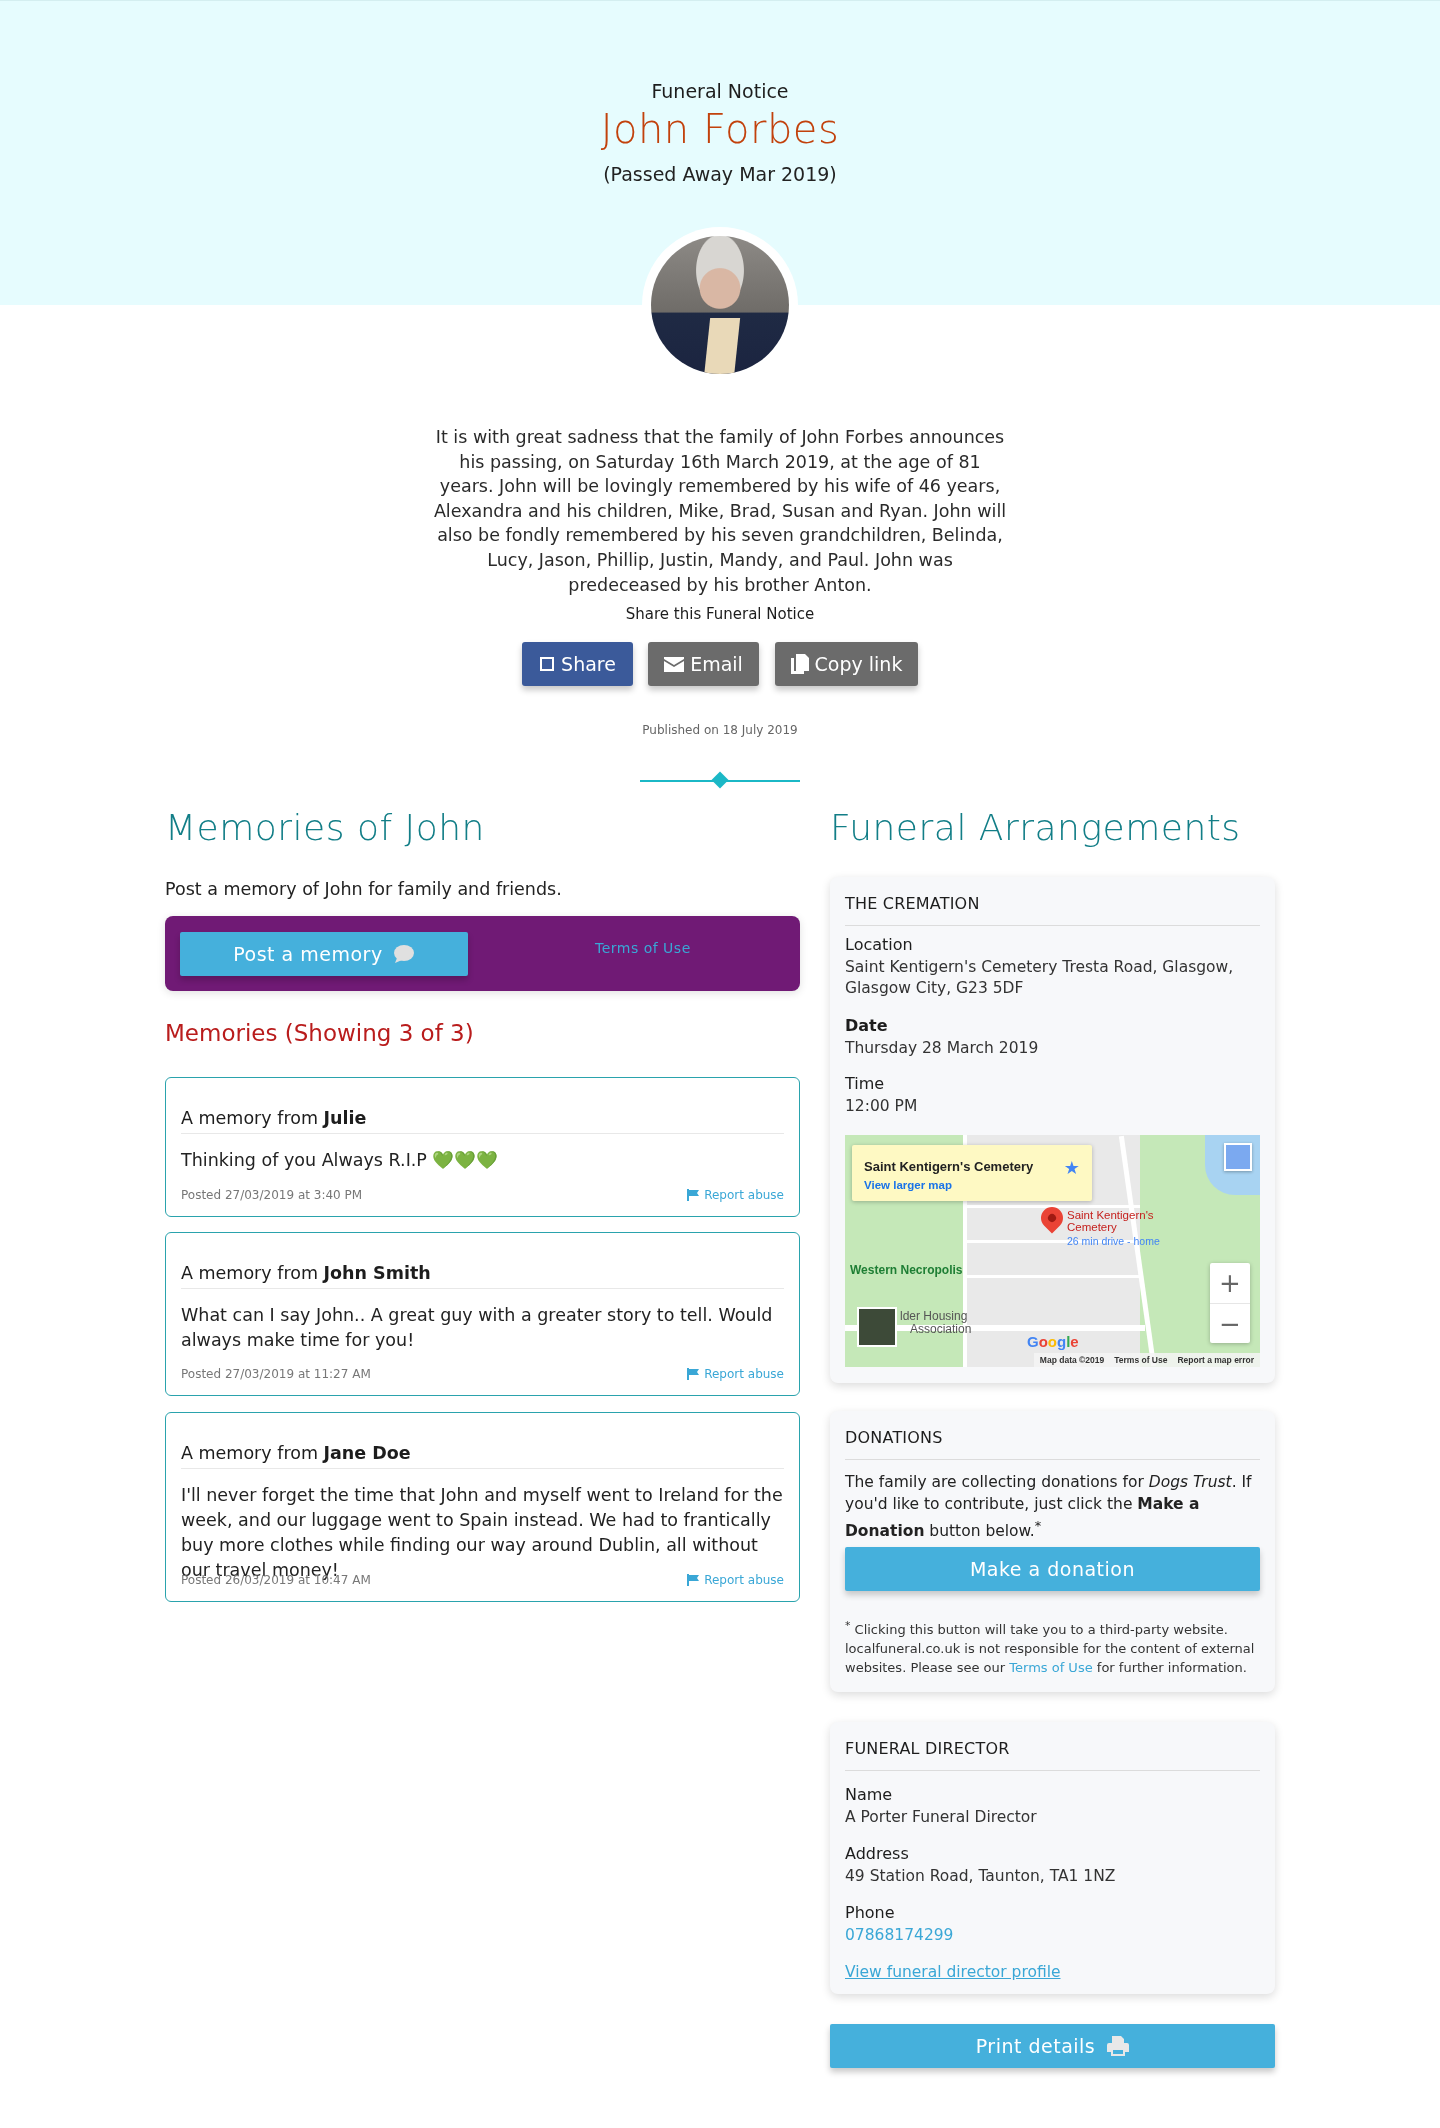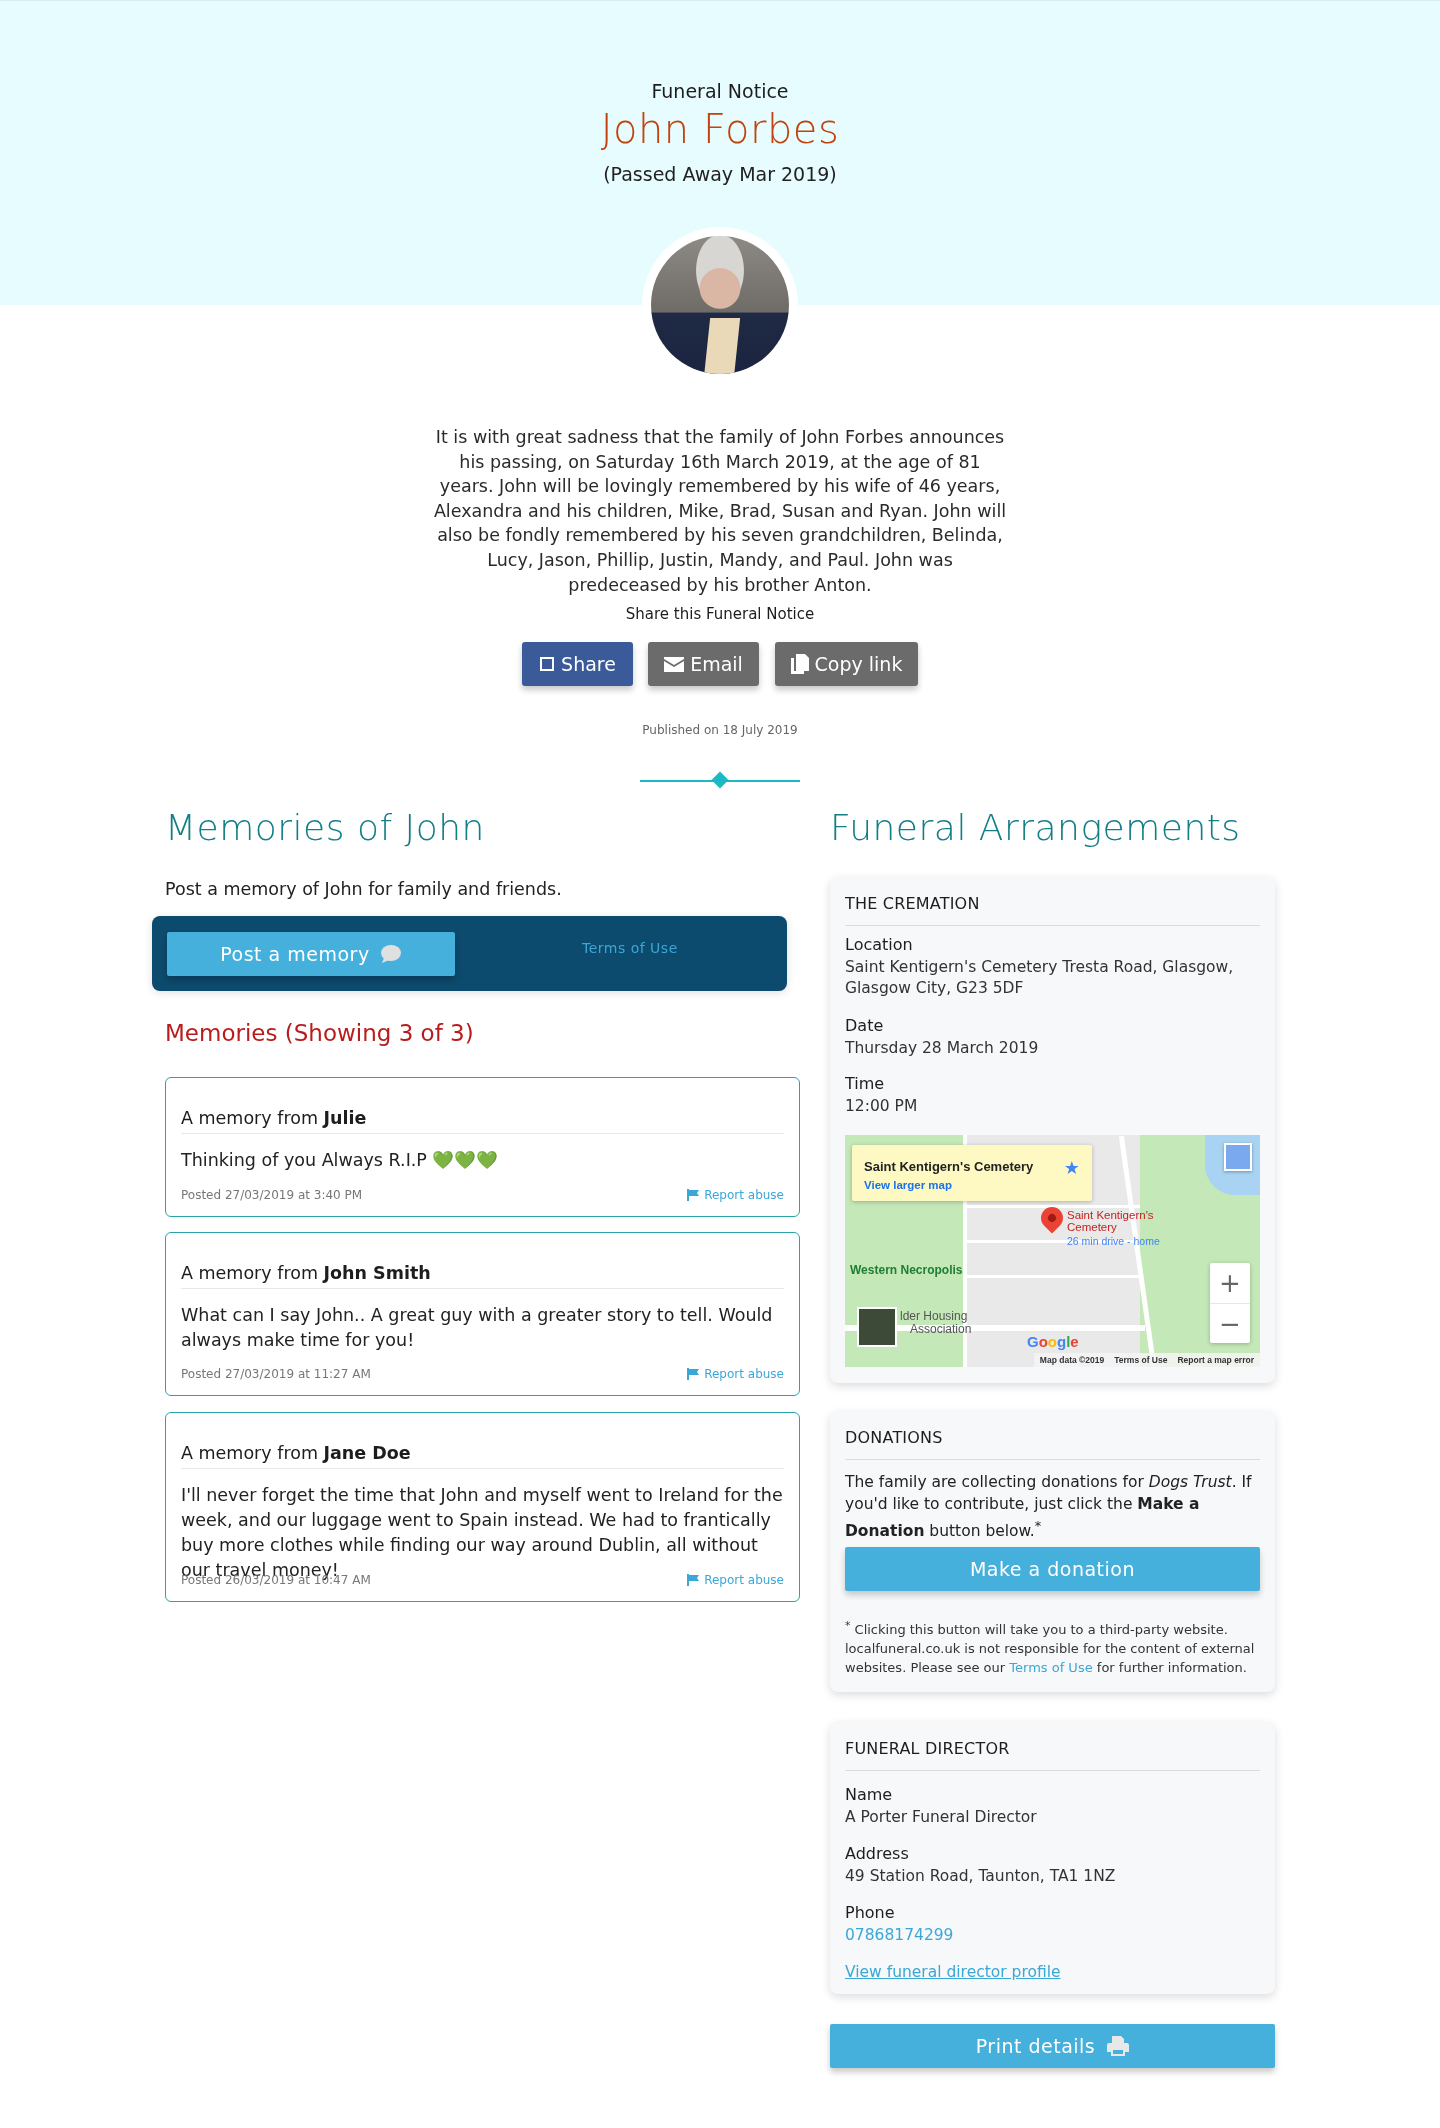--- a/index.html
+++ b/index.html
@@ -29,21 +29,21 @@
 
   .published { position: absolute; top: 723px; width: 1440px; text-align: center; font-size: 12px; color: #666; }
   .divider { position: absolute; left: 640px; top: 780px; width: 160px; height: 2px; background: #1bb8c6; }
   .divider-diamond { position: absolute; left: 714px; top: 774px; width: 12px; height: 12px; background: #1bb8c6; transform: rotate(45deg); }
 
   .section-title { position: absolute; font-size: 36px; font-weight: 300; color: #127e87; letter-spacing: 0.5px; }
   .memories-title { left: 165px; top: 807px; }
   .arrangements-title { left: 830px; top: 807px; }
 
   .post-intro { position: absolute; left: 165px; top: 879px; font-size: 17.5px; color: #222; }
-  .post-panel { position: absolute; left: 152px; top: 916px; width: 635px; height: 75px; background: #0c4a6e; border-radius: 8px; box-shadow: 0 2px 8px rgba(0,0,0,0.12); }
+  .post-panel { position: absolute; left: 165px; top: 916px; width: 635px; height: 75px; background: #701a75; border-radius: 8px; box-shadow: 0 2px 8px rgba(0,0,0,0.12); }
   .post-btn { position: absolute; left: 15px; top: 16px; width: 288px; height: 44px; background: #45b0dc; border-radius: 2px; color: #fff; font-size: 19px; display: flex; align-items: center; justify-content: center; gap: 10px; box-shadow: 0 4px 6px rgba(0,0,0,0.2); cursor: pointer; letter-spacing: 0.5px; }
   .post-terms { position: absolute; left: 430px; top: 24px; font-size: 14px; color: #3aa7d6; text-decoration: none; letter-spacing: 0.5px; }
 
   .memories-count { position: absolute; left: 165px; top: 1020px; font-size: 23px; font-weight: 400; color: #b91c1c; }
 
   .memory-card { position: absolute; left: 165px; width: 635px; border: 1.5px solid #2aa3ad; border-radius: 6px; background: #fff; }
   .memory-head { position: absolute; left: 15px; top: 30px; font-size: 17.5px; color: #1d1d1d; }
   .memory-head b { font-weight: bold; }
   .memory-sep { position: absolute; left: 15px; right: 15px; top: 55px; height: 1px; background: #e8e8e8; }
   .memory-body { position: absolute; left: 15px; right: 15px; top: 70px; font-size: 17.5px; line-height: 25px; color: #222; }
@@ -180,21 +180,21 @@
   </div>
 </div>
 
 <h2 class="section-title arrangements-title">Funeral Arrangements</h2>
 
 <div class="card" style="top:877px;height:506px;">
   <div class="card-title">THE CREMATION</div>
   <div class="card-sep"></div>
   <div class="field-label" style="top:58px;">Location</div>
   <div class="field-value" style="top:80px;">Saint Kentigern's Cemetery Tresta Road, Glasgow, Glasgow City, G23 5DF</div>
-  <div class="field-label" style="top:139px;">Date</div>
+  <div class="field-label" style="top:139px;font-weight:bold;">Date</div>
   <div class="field-value" style="top:161px;">Thursday 28 March 2019</div>
   <div class="field-label" style="top:197px;">Time</div>
   <div class="field-value" style="top:219px;">12:00 PM</div>
 
   <div class="map">
     <div class="park-l"></div>
     <div class="park-r"></div>
     <div class="water"></div>
     <div class="road" style="left:118px;top:0;width:4px;height:232px;"></div>
     <div class="road" style="left:122px;top:70px;width:173px;height:3px;"></div>

